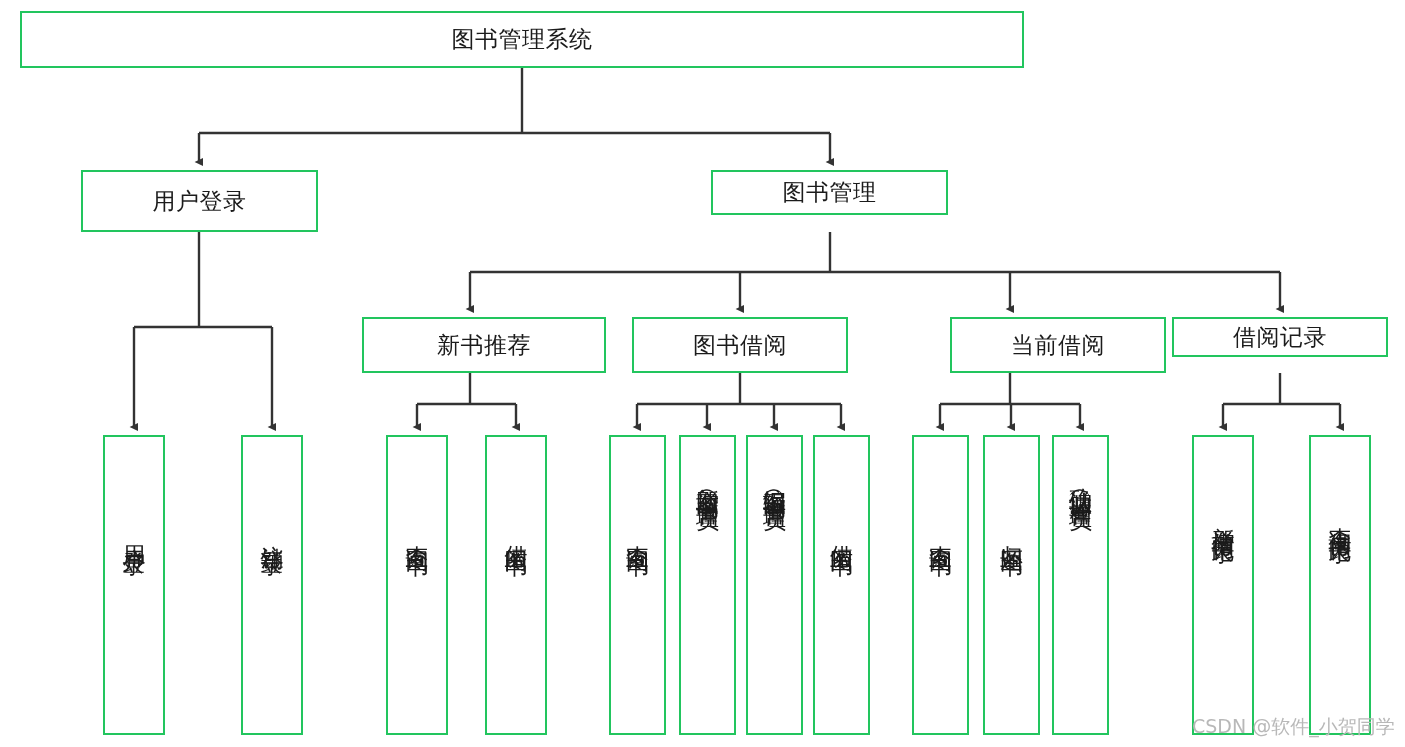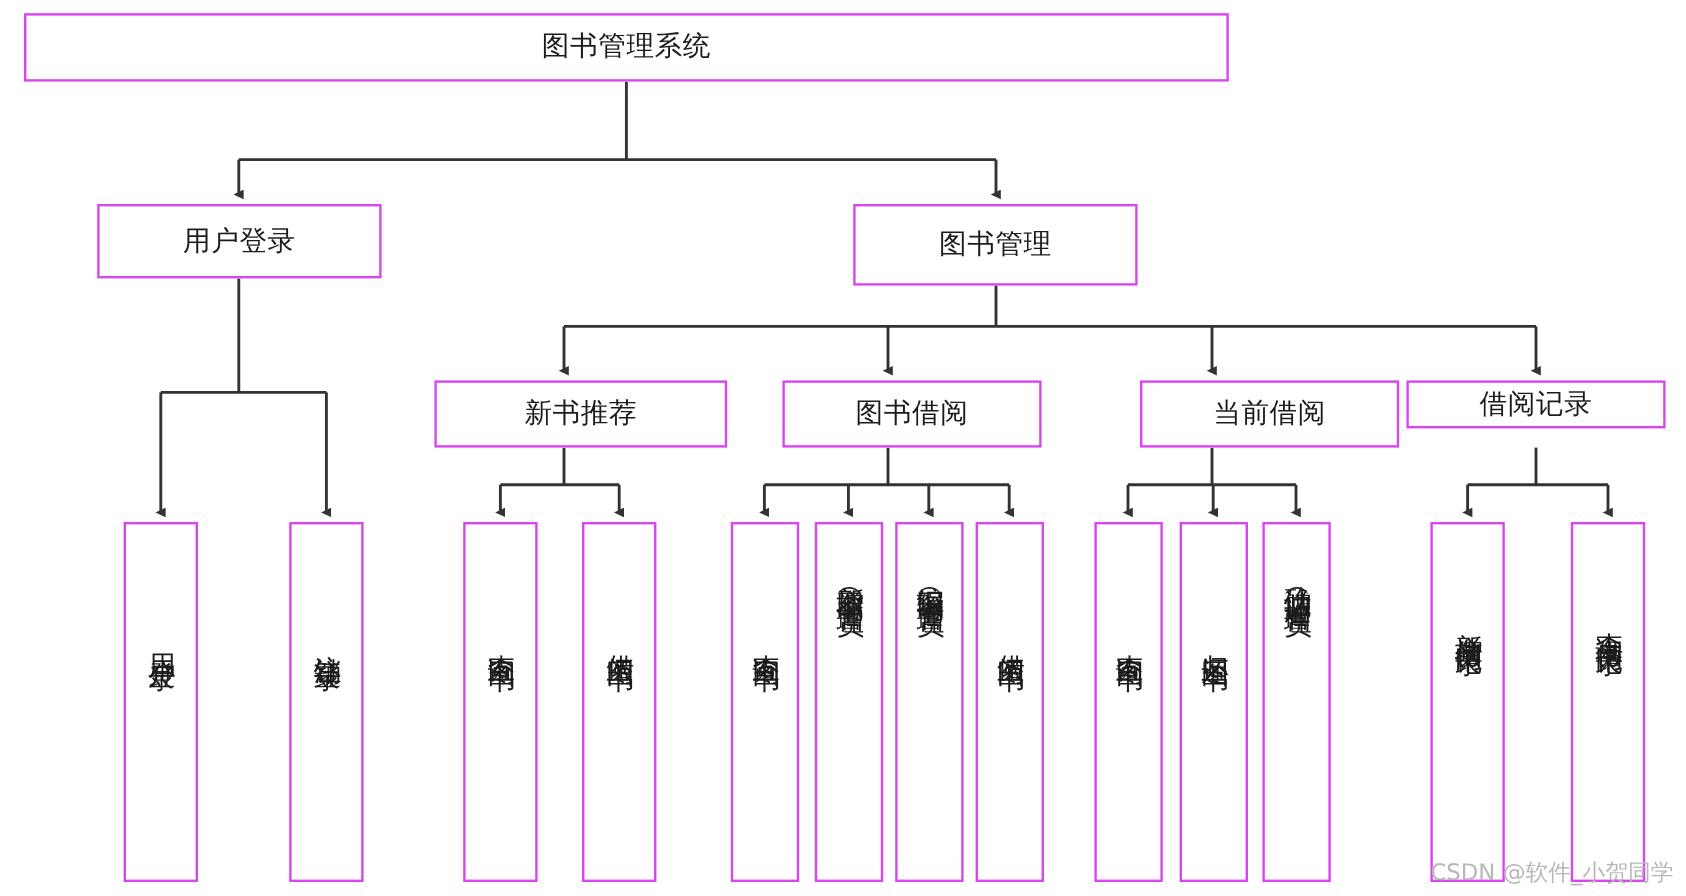--- a/index.html
+++ b/index.html
@@ -24,21 +24,21 @@
     left: 0;
     top: 0;
     width: 1405px;
     height: 747px;
     pointer-events: none;
   }
   .node {
     position: absolute;
     box-sizing: border-box;
     background: #ffffff;
-    border: 2px solid #d946ef;
+    border: 2px solid #22c55e;
     display: flex;
     align-items: center;
     justify-content: center;
     z-index: 2;
   }
   .node-label {
     font-size: 23px;
     color: #1b1b1b;
     line-height: 1.15;
     letter-spacing: 0.5px;
@@ -122,28 +122,28 @@
     </g>
   </svg>
 
   <div class="node" id="node-root" style="left: 20px; top: 11px; width: 1004px; height: 57px;">
     <span class="node-label">图书管理系统</span>
   </div>
 
   <div class="node" id="node-l2-0" style="left: 81px; top: 170px; width: 237px; height: 62px;">
     <span class="node-label">用户登录</span>
   </div>
-  <div class="node" id="node-l2-1" style="left: 711px; top: 170px; width: 237px; height: 68px;">
+  <div class="node" id="node-l2-1" style="left: 711px; top: 170px; width: 237px; height: 45px;">
     <span class="node-label">图书管理</span>
   </div>
 
   <div class="node" id="node-l3-0" style="left: 362px; top: 317px; width: 244px; height: 56px;">
     <span class="node-label">新书推荐</span>
   </div>
-  <div class="node" id="node-l3-1" style="left: 652px; top: 317px; width: 216px; height: 56px;">
+  <div class="node" id="node-l3-1" style="left: 632px; top: 317px; width: 216px; height: 56px;">
     <span class="node-label">图书借阅</span>
   </div>
   <div class="node" id="node-l3-2" style="left: 902px; top: 317px; width: 216px; height: 56px; margin-left: 48px;">
     <span class="node-label">当前借阅</span>
   </div>
   <div class="node" id="node-l3-3" style="left: 1172px; top: 317px; width: 216px; height: 40px;">
     <span class="node-label">借阅记录</span>
   </div>
 
   <div class="node vertical" id="node-leaf-0" style="left: 103px; top: 435px; width: 62px; height: 300px; padding-top: 90px;">

